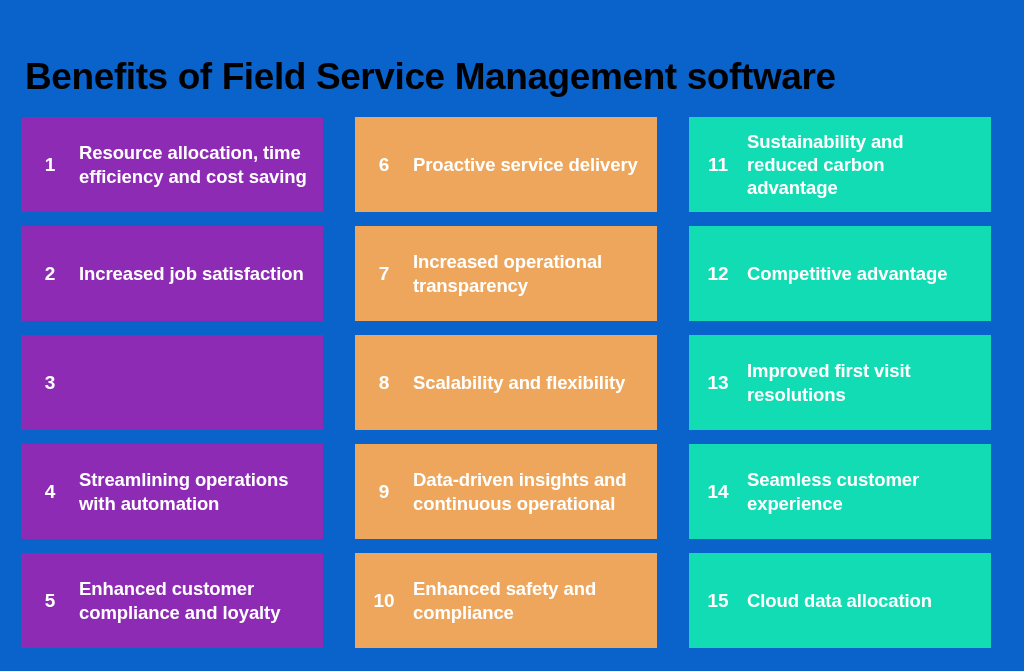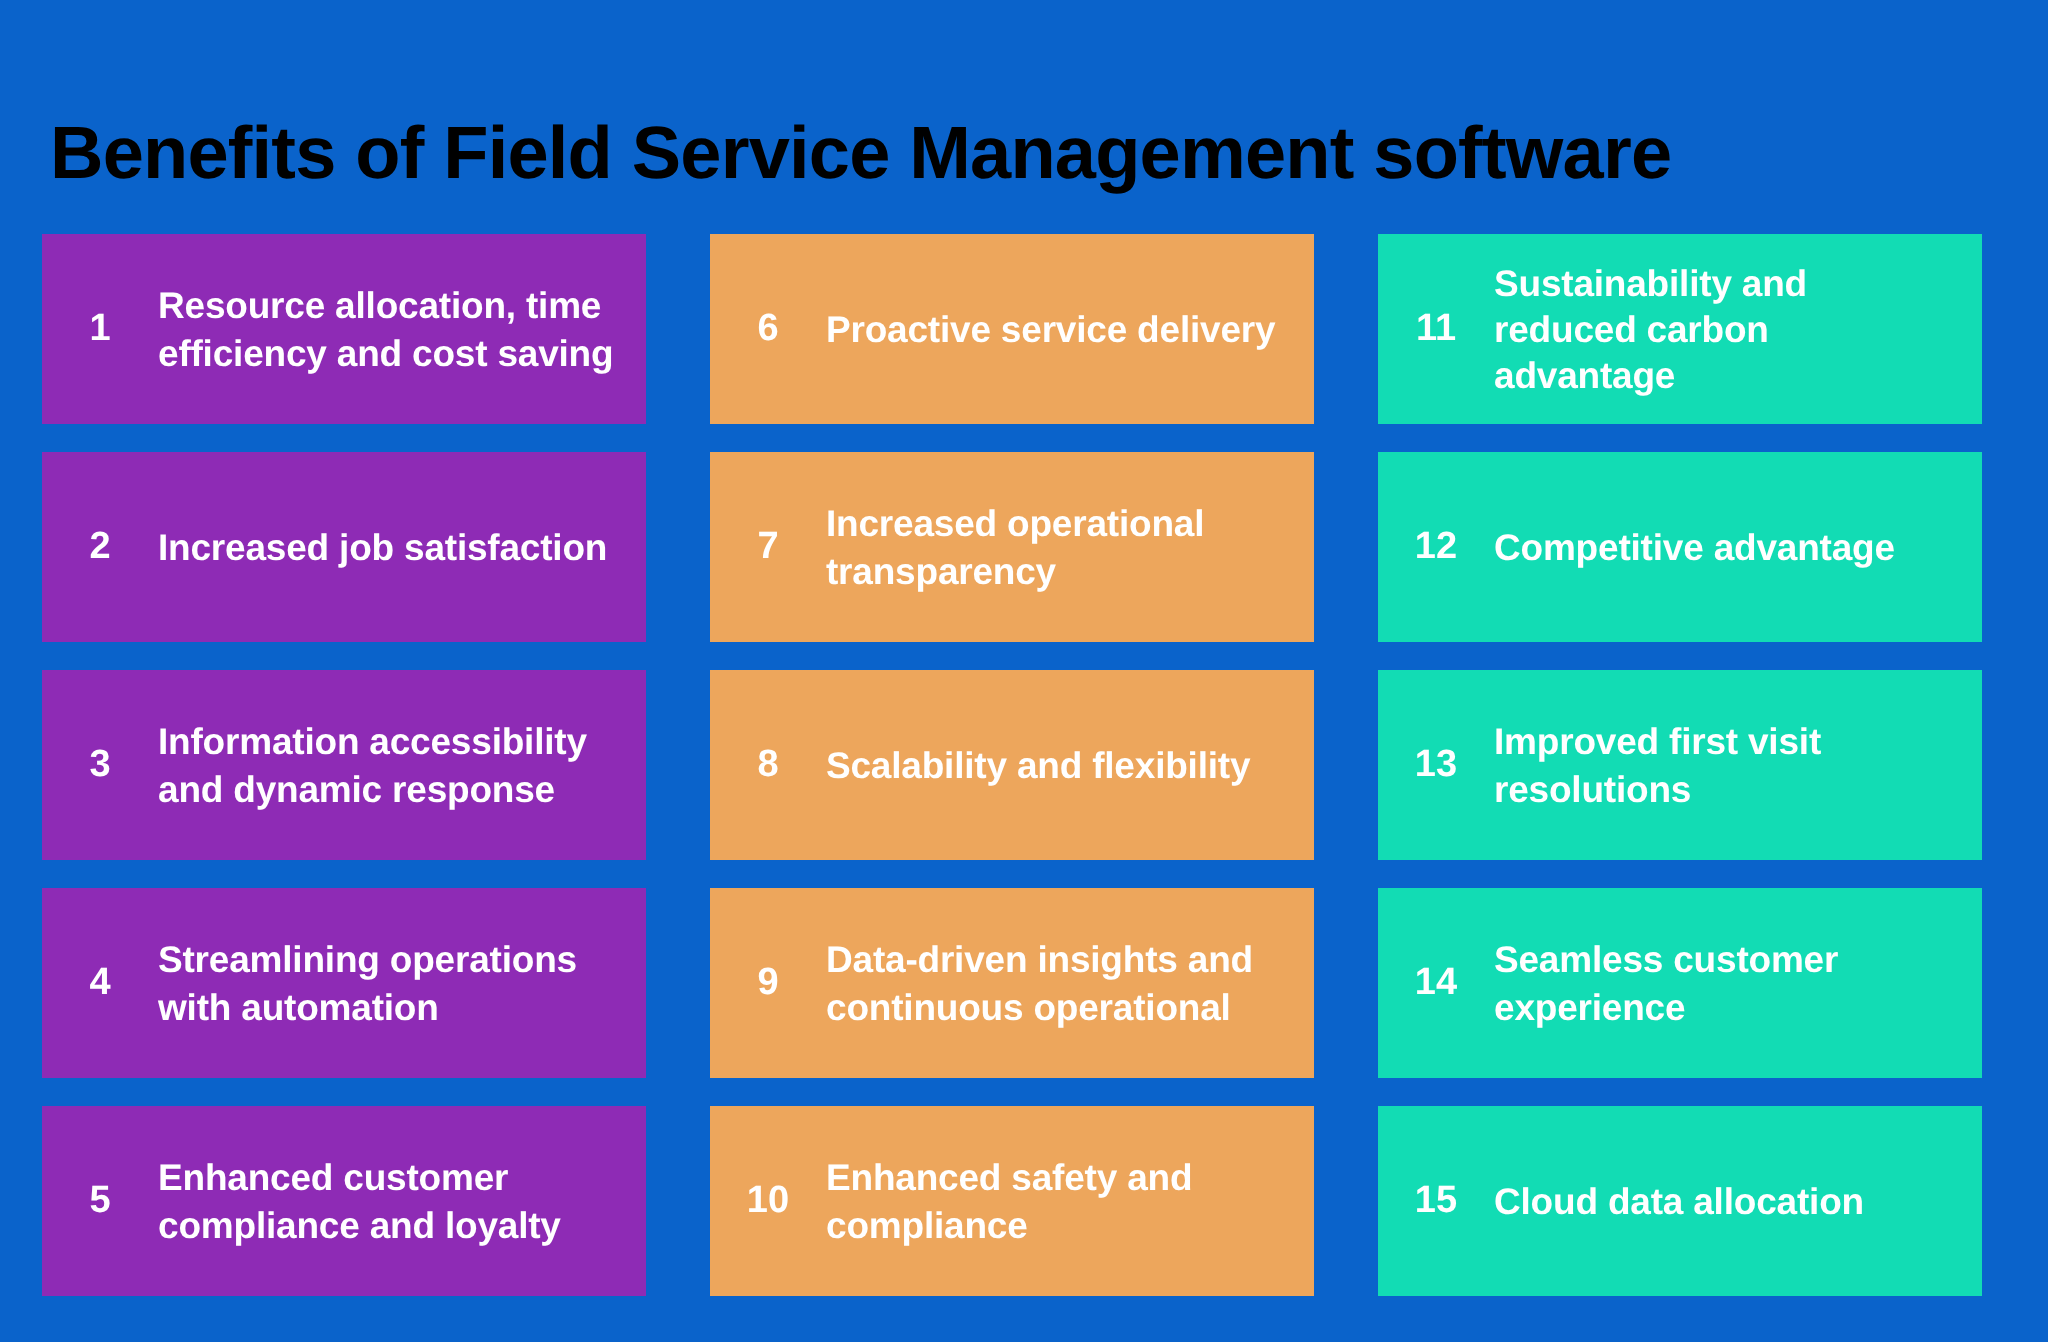--- a/index.html
+++ b/index.html
@@ -105,21 +105,20 @@
       <span class="card-number">7</span>
       <span class="card-label">Increased operational transparency</span>
     </div>
     <div class="card teal">
       <span class="card-number">12</span>
       <span class="card-label">Competitive advantage</span>
     </div>
 
     <div class="card purple">
       <span class="card-number">3</span>
-      <span class="card-label">Information accessibility and dynamic response</span>
     </div>
     <div class="card orange">
       <span class="card-number">8</span>
       <span class="card-label">Scalability and flexibility</span>
     </div>
     <div class="card teal">
       <span class="card-number">13</span>
       <span class="card-label">Improved first visit resolutions</span>
     </div>
 

